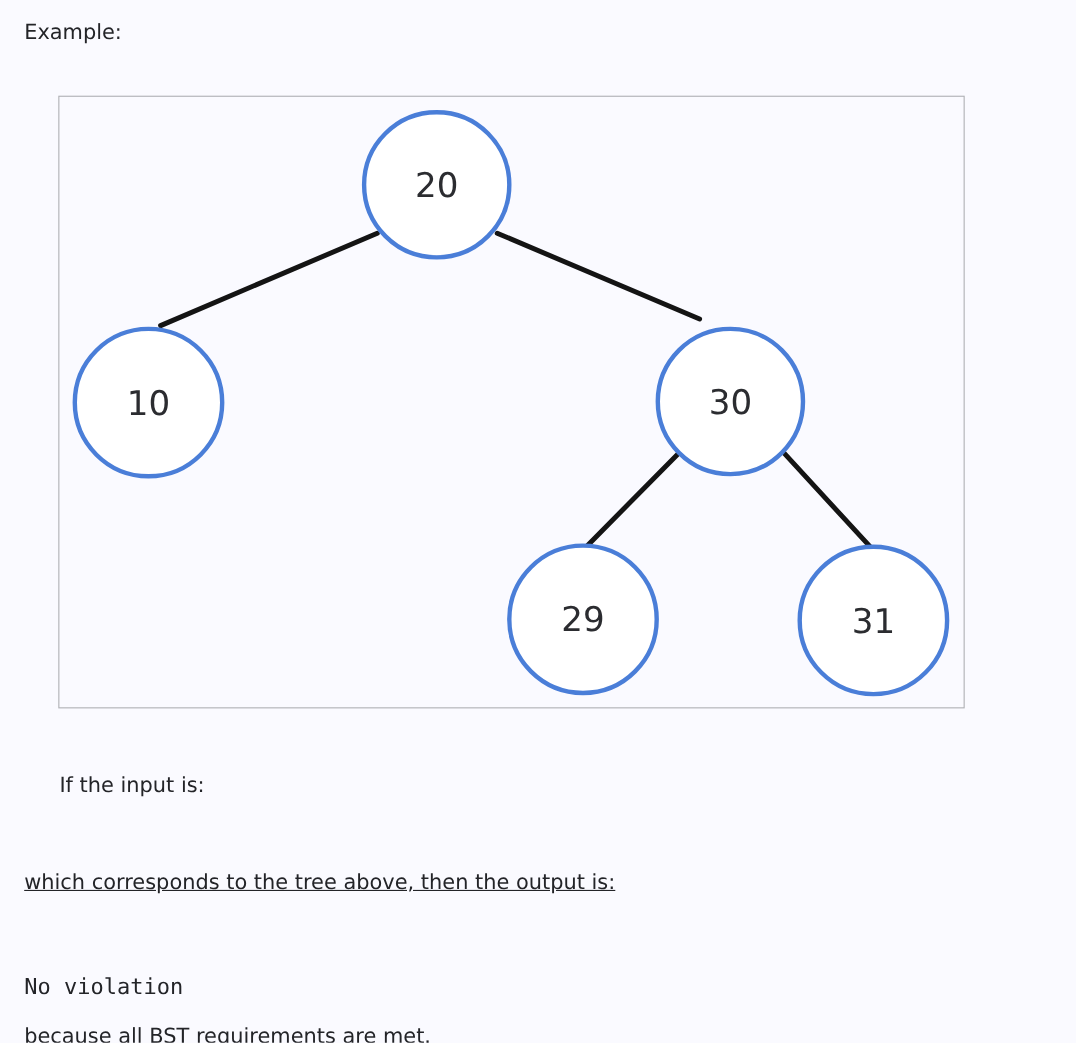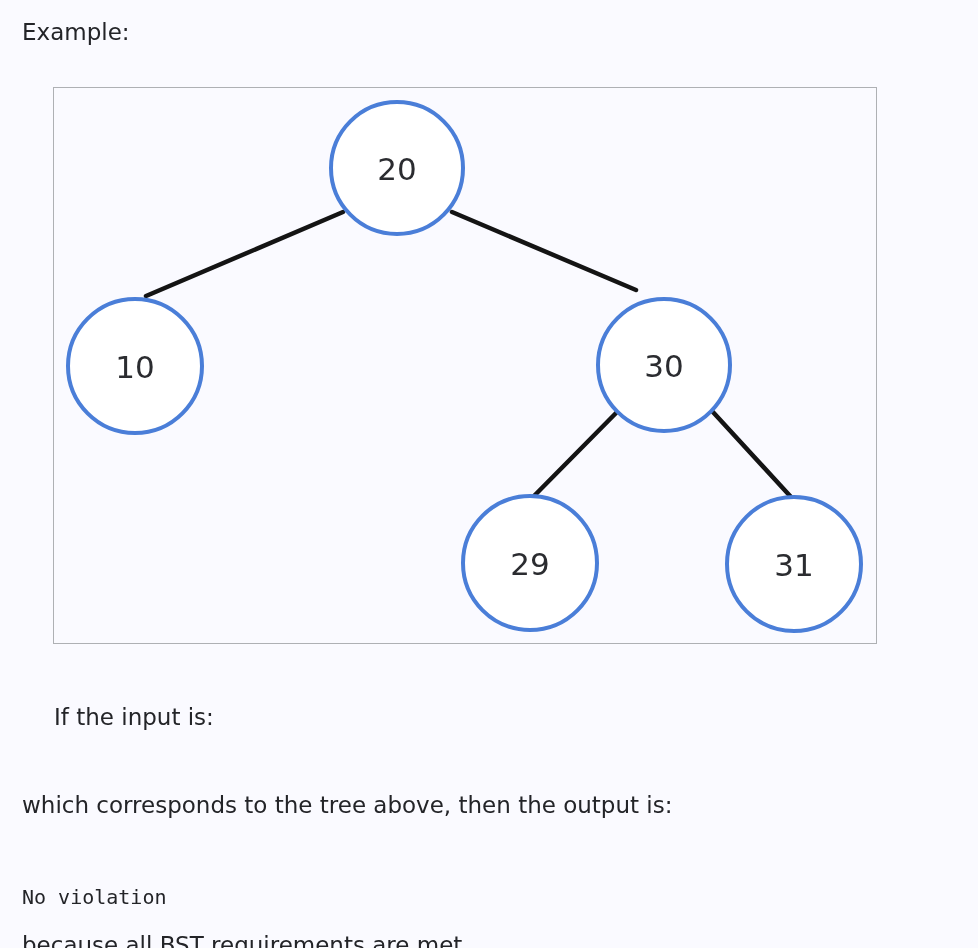--- a/index.html
+++ b/index.html
@@ -15,39 +15,39 @@
     overflow: hidden;
     position: relative;
   }
   .page {
     position: absolute;
     inset: 0;
   }
   .prose {
     position: absolute;
     left: 22px;
-    font-size: 23px;
+    font-size: 19px;
     line-height: 1.35;
     color: #232428;
     font-family: "DejaVu Sans", sans-serif;
     white-space: nowrap;
   }
   .mono {
     position: absolute;
     left: 22px;
     font-size: 20px;
     line-height: 1.35;
     color: #232428;
     font-family: "DejaVu Sans Mono", monospace;
     white-space: nowrap;
   }
   #label-example   { top: 17px; }
   #label-input     { top: 702px; margin-left: 32px; }
   #code-input      { top: 730px; }
-  #label-corresponds { top: 790px; }
+  #label-corresponds { top: 790px; text-decoration: underline; }
   #code-output     { top: 884px; text-align: center; }
   #label-because   { top: 930px; }
 
   .figure-box {
     position: absolute;
     left: 53px;
     top: 87px;
     width: 824px;
     height: 557px;
     border: 1.5px solid #aeb0b4;

